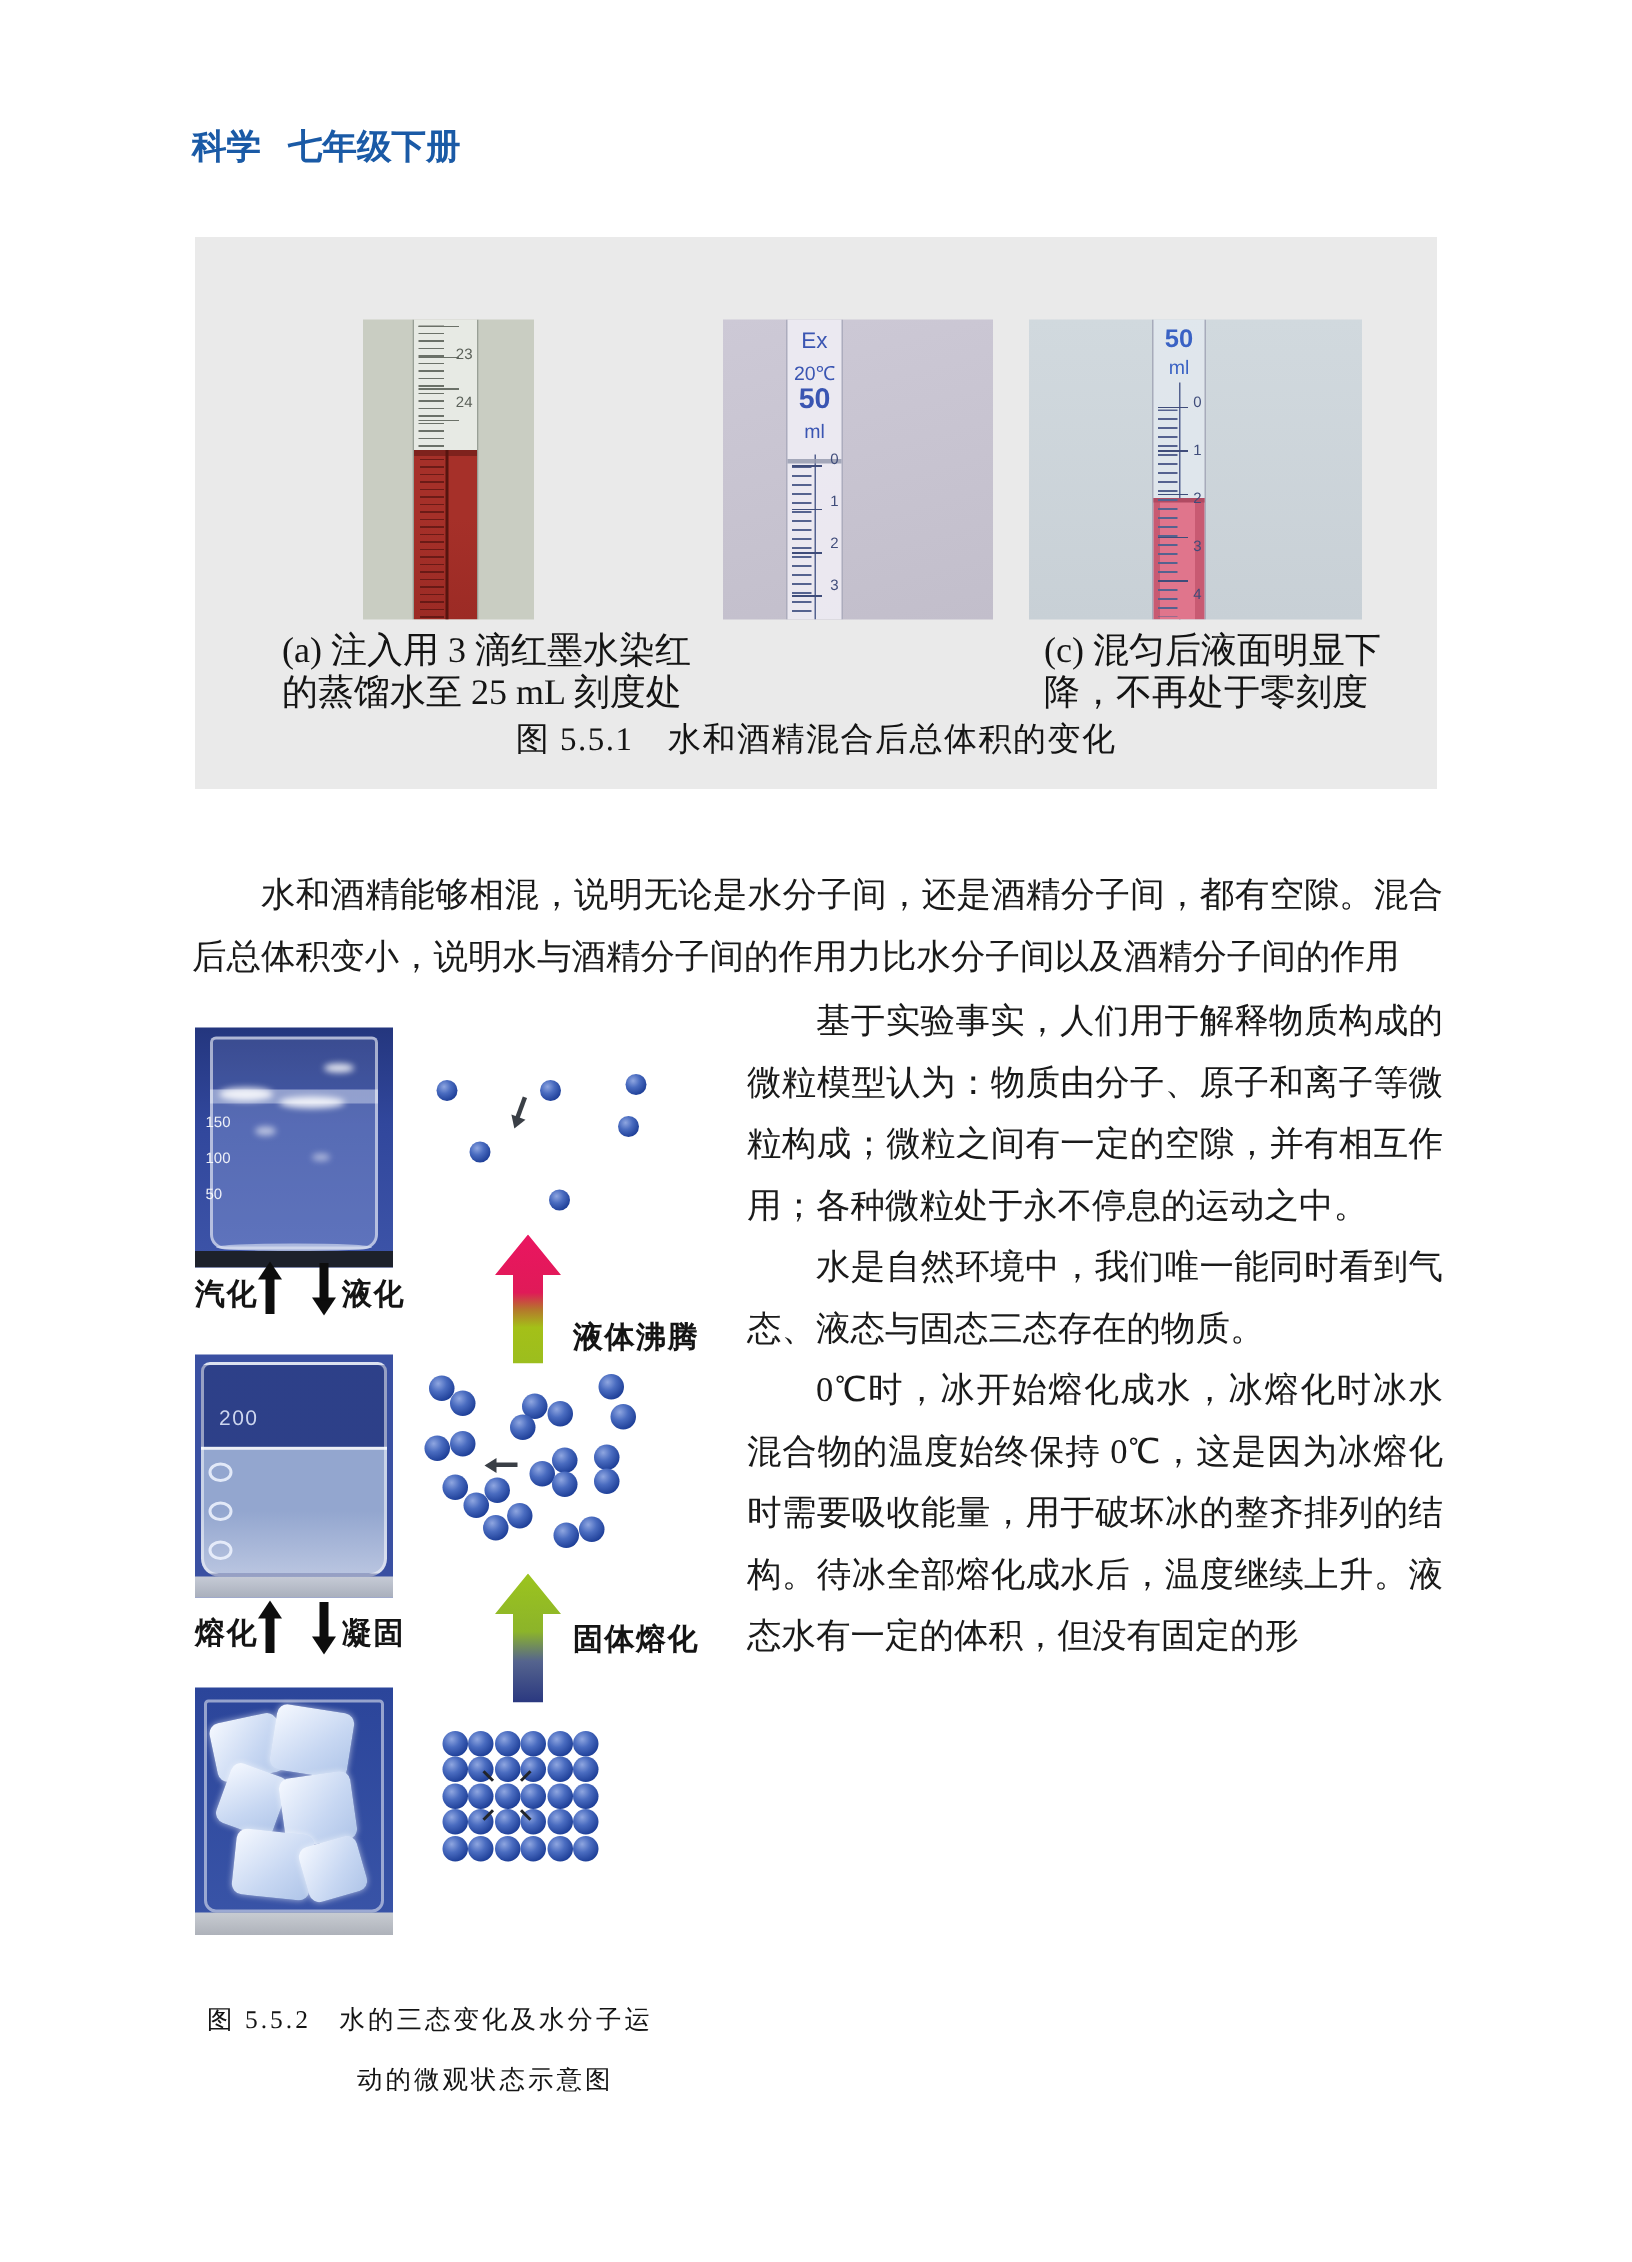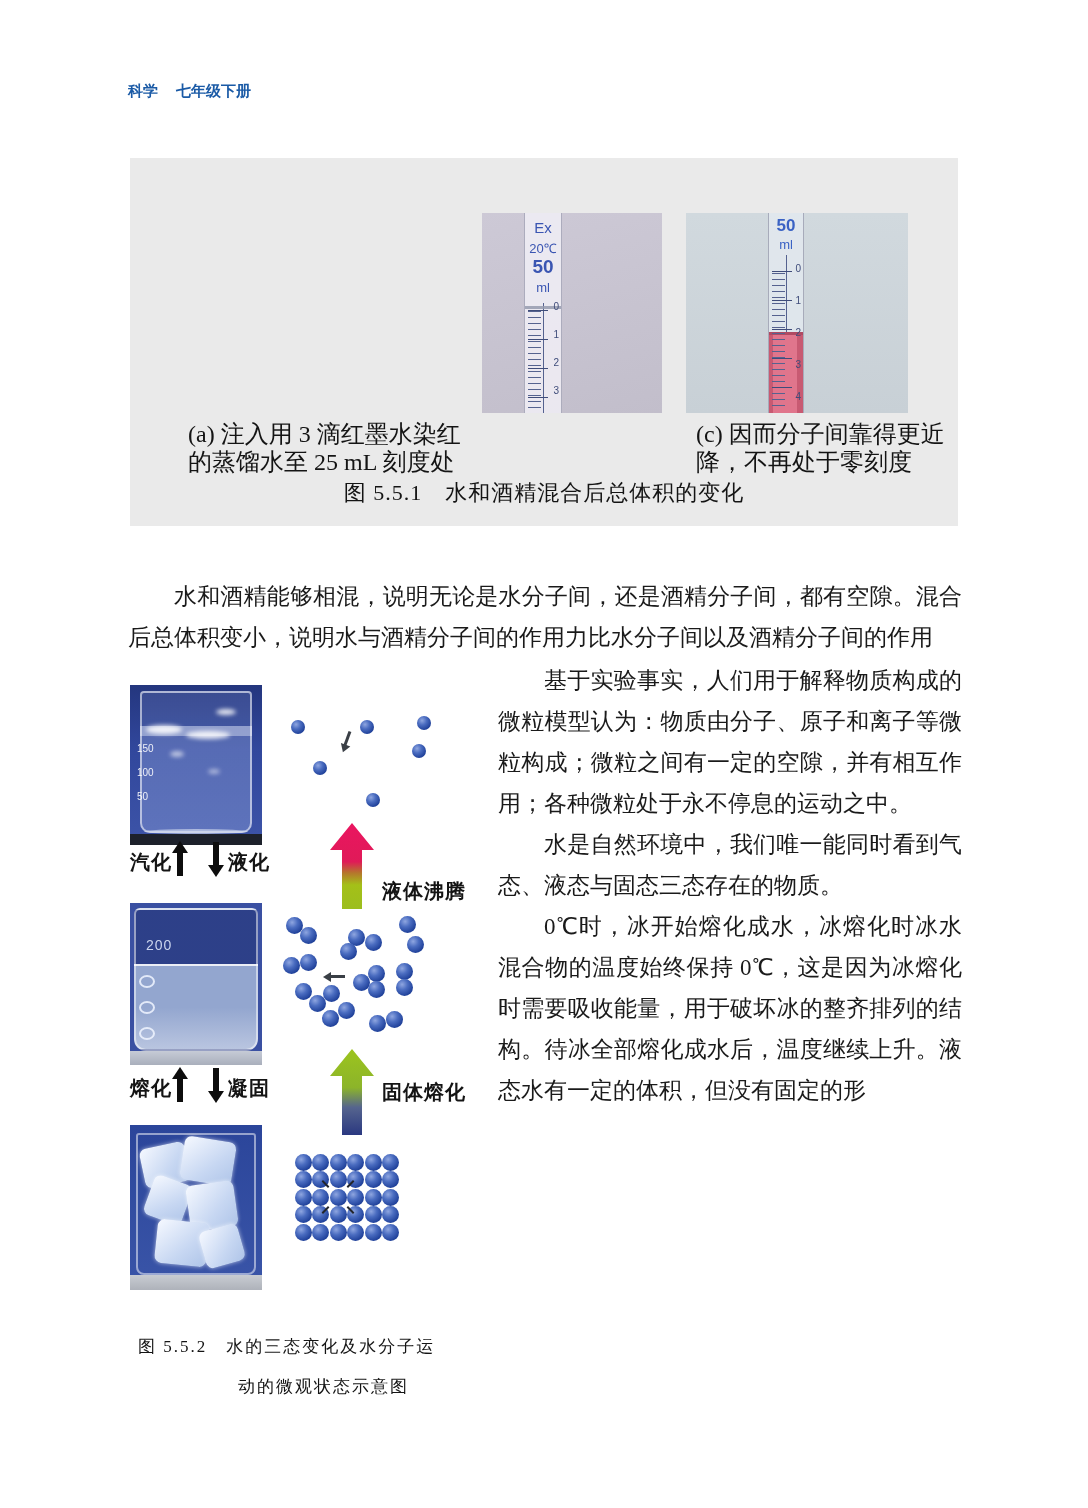--- a/index.html
+++ b/index.html
@@ -1,21 +1,21 @@
 <!DOCTYPE html>
 <html><head>
 <meta charset="utf-8">
 <style>
   html,body{margin:0;padding:0;background:#fff;}
   .page{position:relative;width:1088px;height:1508px;background:#ffffff;overflow:hidden;
         font-family:"Liberation Serif",serif;color:#1a1a1a;}
 
   
   .header{position:absolute;left:128px;top:82px;font-family:"Liberation Sans",sans-serif;
-          font-weight:bold;font-size:15px;color:#1a5aa6;}
+          font-weight:bold;font-size:23px;color:#1a5aa6;}
   .header .p2{margin-left:18px;}
 
   
   .figbox{position:absolute;left:130px;top:158px;width:828px;height:368px;background:#eaeaea;}
   .photo{position:absolute;top:55px;height:200px;overflow:hidden;}
   .photo-a{left:112px;width:114px;background:#c9cdc2;}
   .photo-b{left:352px;width:180px;background:linear-gradient(165deg,#cdc9d6,#c2becb);}
   .photo-c{left:556px;width:222px;background:linear-gradient(180deg,#d1d9de,#c8d0d6);}
 
   
@@ -118,20 +118,29 @@
 <body>
 
 <div class="page">
 
   <div class="header">
     <span>科学</span><span class="p2">七年级下册</span>
   </div>
 
   <section class="figbox">
 
+    <div class="photo photo-a">
+      <div class="cylA">
+        <div class="ticks"></div>
+        <div class="ticksL"></div>
+        <span class="num" style="top:18px;">23</span>
+        <span class="num" style="top:50px;">24</span>
+        <div class="redliq"></div>
+      </div>
+    </div>
 
     <div class="photo photo-b">
       <div class="tube" style="left:42px;width:36px;">
         <span class="blue" style="top:6px;font-size:15px;">Ex</span>
         <span class="blue" style="top:26px;font-size:13px;">20℃</span>
         <span class="blue" style="top:43px;font-size:19px;font-weight:bold;">50</span>
         <span class="blue" style="top:67px;font-size:13px;">ml</span>
         <div class="cline" style="top:90px;bottom:0;"></div>
         <div style="position:absolute;left:0;right:0;top:93px;height:3px;background:rgba(150,155,175,.85);"></div>
         <div class="tticks" style="top:98px;bottom:2px;"></div>
@@ -157,21 +166,21 @@
         <span class="tnum" style="top:146px;">3</span>
         <span class="tnum" style="top:178px;">4</span>
       </div>
     </div>
 
     <div class="pcap" style="left:58px;">
       <div>(a) 注入用 3 滴红墨水染红</div>
       <div>的蒸馏水至 25 mL 刻度处</div>
     </div>
     <div class="pcap" style="left:566px;">
-      <div>(c) 因而分子间靠得更近</div>
+      <div>(c) 混匀后液面明显下</div>
       <div>降，不再处于零刻度</div>
     </div>
     <div class="figcap1">图 5.5.1　水和酒精混合后总体积的变化</div>
   </section>
 
   <p class="para1">水和酒精能够相混，说明无论是水分子间，还是酒精分子间，都有空隙。混合后总体积变小，说明水与酒精分子间的作用力比水分子间以及酒精分子间的作用</p>
 
   <div class="rightcol">
     <p>基于实验事实，人们用于解释物质构成的微粒模型认为：物质由分子、原子和离子等微粒构成；微粒之间有一定的空隙，并有相互作用；各种微粒处于永不停息的运动之中。</p>
     <p>水是自然环境中，我们唯一能同时看到气态、液态与固态三态存在的物质。</p>

